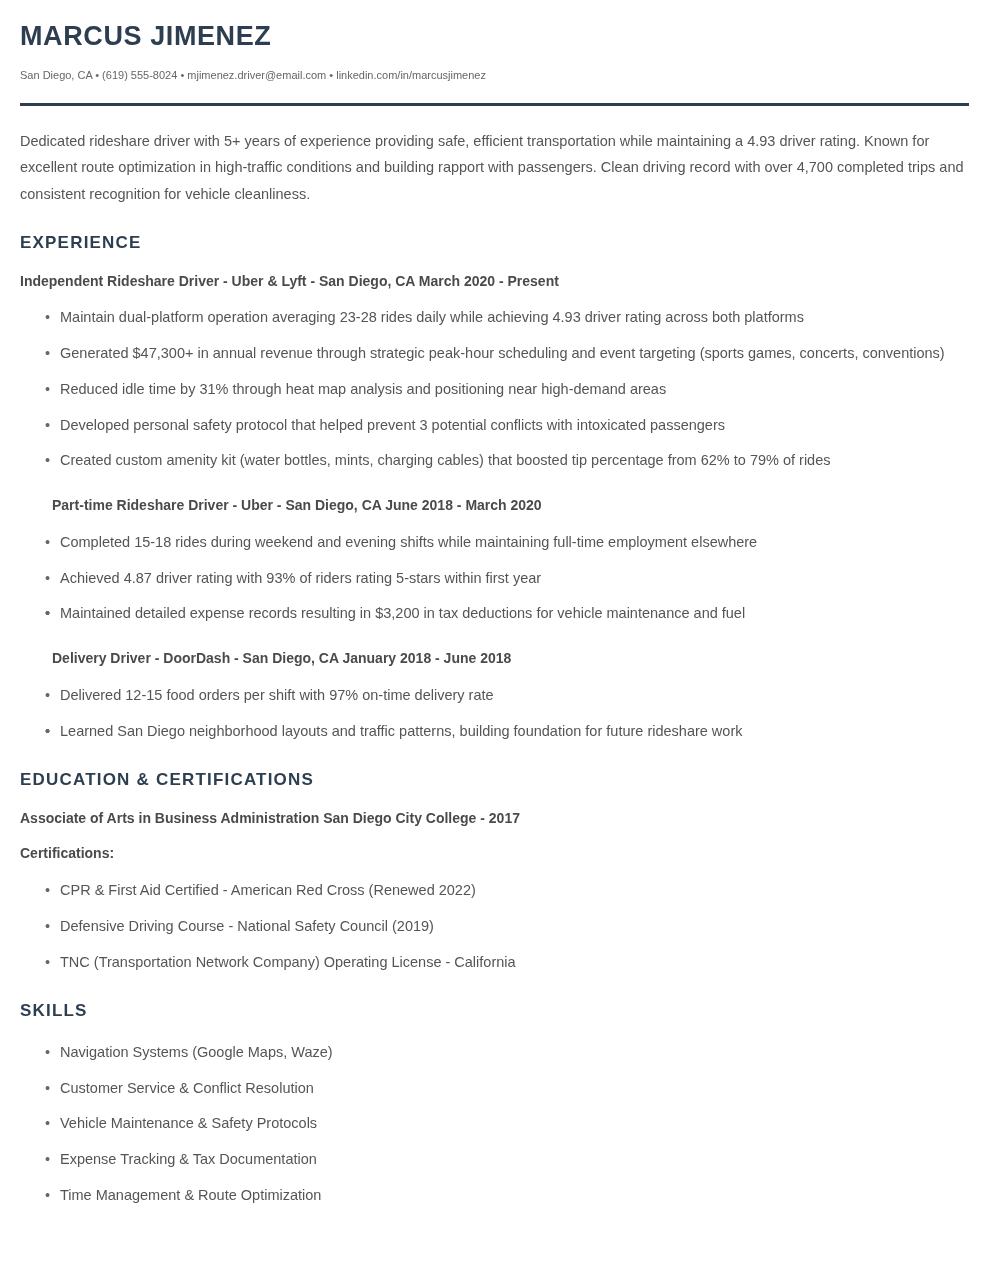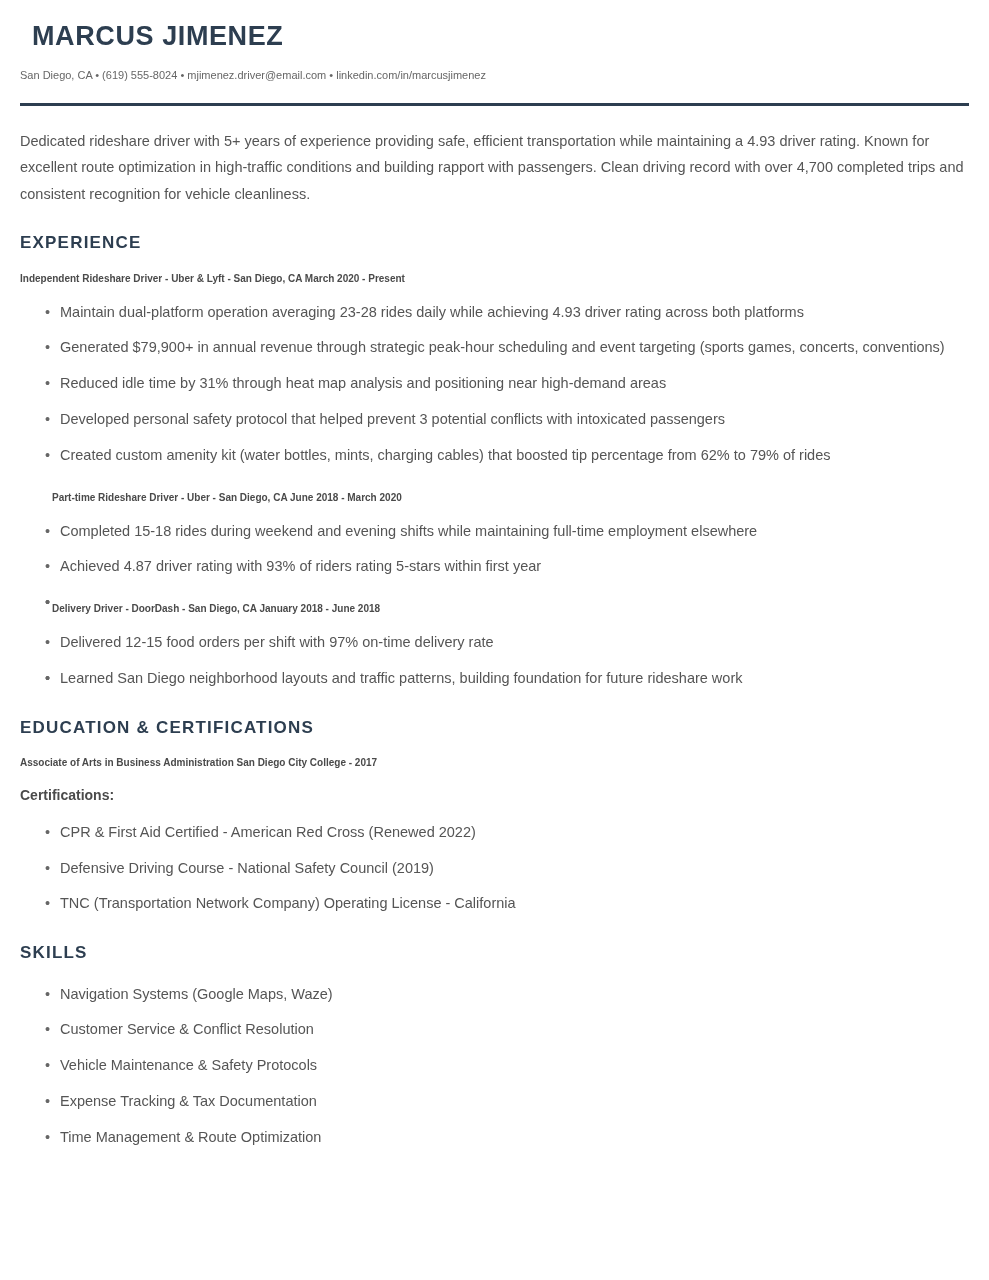--- a/index.html
+++ b/index.html
@@ -18,21 +18,21 @@
     padding: 22px 20px 0 20px;
     box-sizing: border-box;
   }
 
   
   .name {
     font-size: 27px;
     font-weight: bold;
     letter-spacing: 0.6px;
     color: #2d3e50;
-    margin: 0 0 16px 12px;
+    margin: 0 0 16px 0;
     line-height: 1.1;
   }
   .contact {
     font-size: 11px;
     color: #666666;
     line-height: 1.4;
     margin: 0;
   }
   .rule {
     border: none;
@@ -57,21 +57,21 @@
     font-size: 17px;
     font-weight: bold;
     letter-spacing: 1.2px;
     color: #2d3e50;
     margin: 0 0 18px 0;
     line-height: 1.2;
   }
 
   
   .entry-heading {
-    font-size: 10px;
+    font-size: 14px;
     font-weight: bold;
     color: #4a4a4a;
     margin: 0 0 14px 0;
     line-height: 1.4;
   }
   .entry-heading.spaced {
     margin-top: 22px;
     margin-left: 32px;
   }
 
@@ -119,31 +119,31 @@
   <hr class="rule">
 
   <p class="summary">Dedicated rideshare driver with 5+ years of experience providing safe, efficient transportation while maintaining a 4.93 driver rating. Known for excellent route optimization in high-traffic conditions and building rapport with passengers. Clean driving record with over 4,700 completed trips and consistent recognition for vehicle cleanliness.</p>
 
   <div class="section">
     <h2 class="section-title">EXPERIENCE</h2>
     <div id="experience-entries">
         <div class="entry-heading">Independent Rideshare Driver - Uber &amp; Lyft - San Diego, CA March 2020 - Present</div>
         <ul class="bullets">
           <li><span class="dot">•</span><span>Maintain dual-platform operation averaging 23-28 rides daily while achieving 4.93 driver rating across both platforms</span></li>
-          <li><span class="dot">•</span><span>Generated $79,900+ in annual revenue through strategic peak-hour scheduling and event targeting (sports games, concerts, conventions)</span></li>
+          <li><span class="dot">•</span><span>Generated $47,300+ in annual revenue through strategic peak-hour scheduling and event targeting (sports games, concerts, conventions)</span></li>
           <li><span class="dot">•</span><span>Reduced idle time by 31% through heat map analysis and positioning near high-demand areas</span></li>
           <li><span class="dot">•</span><span>Developed personal safety protocol that helped prevent 3 potential conflicts with intoxicated passengers</span></li>
           <li><span class="dot">•</span><span>Created custom amenity kit (water bottles, mints, charging cables) that boosted tip percentage from 62% to 79% of rides</span></li>
         </ul>
         <div class="entry-heading spaced">Part-time Rideshare Driver - Uber - San Diego, CA June 2018 - March 2020</div>
         <ul class="bullets">
           <li><span class="dot">•</span><span>Completed 15-18 rides during weekend and evening shifts while maintaining full-time employment elsewhere</span></li>
           <li><span class="dot">•</span><span>Achieved 4.87 driver rating with 93% of riders rating 5-stars within first year</span></li>
           <li><span class="dot">•</span></li>
-          <li><span class="dot">•</span></li>
+          <li><span class="dot">•</span><span>Maintained detailed expense records resulting in $3,200 in tax deductions for vehicle maintenance and fuel</span></li>
         </ul>
         <div class="entry-heading spaced">Delivery Driver - DoorDash - San Diego, CA January 2018 - June 2018</div>
         <ul class="bullets">
           <li><span class="dot">•</span><span>Delivered 12-15 food orders per shift with 97% on-time delivery rate</span></li>
           <li><span class="dot">•</span></li>
           <li><span class="dot">•</span><span>Learned San Diego neighborhood layouts and traffic patterns, building foundation for future rideshare work</span></li>
         </ul>
       </div>
   </div>
 

